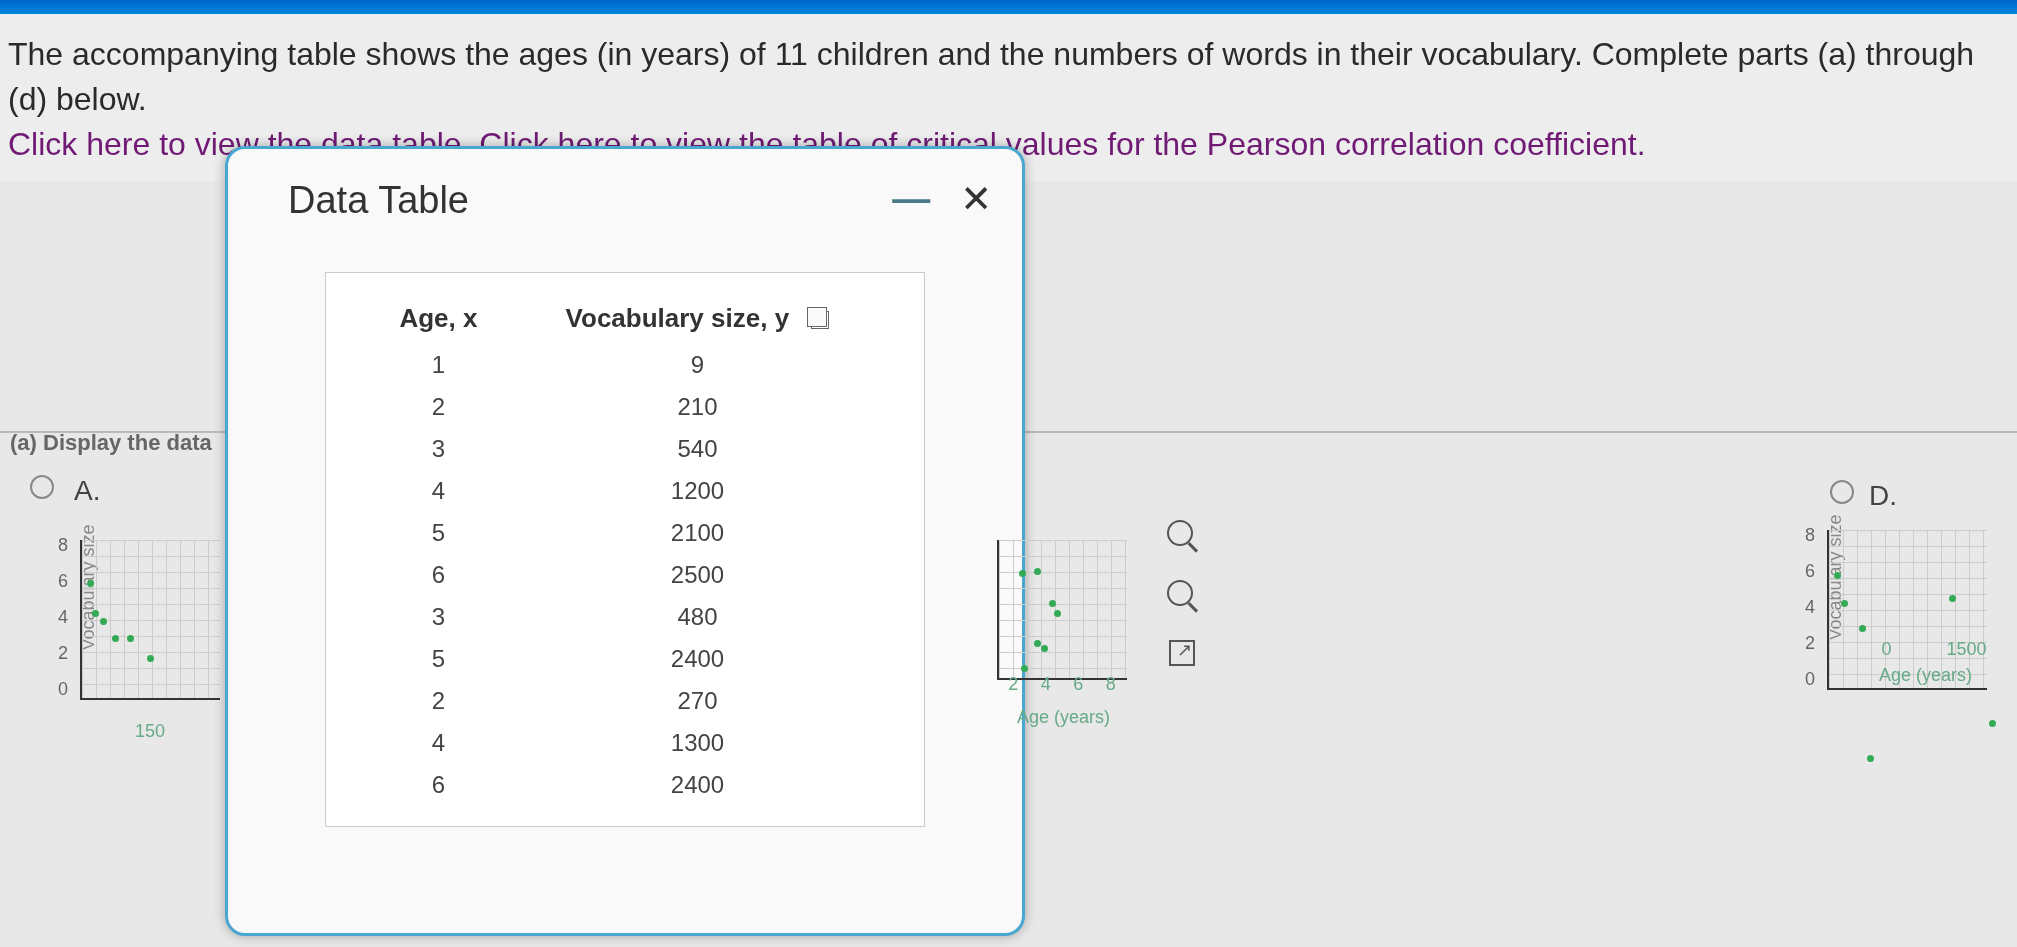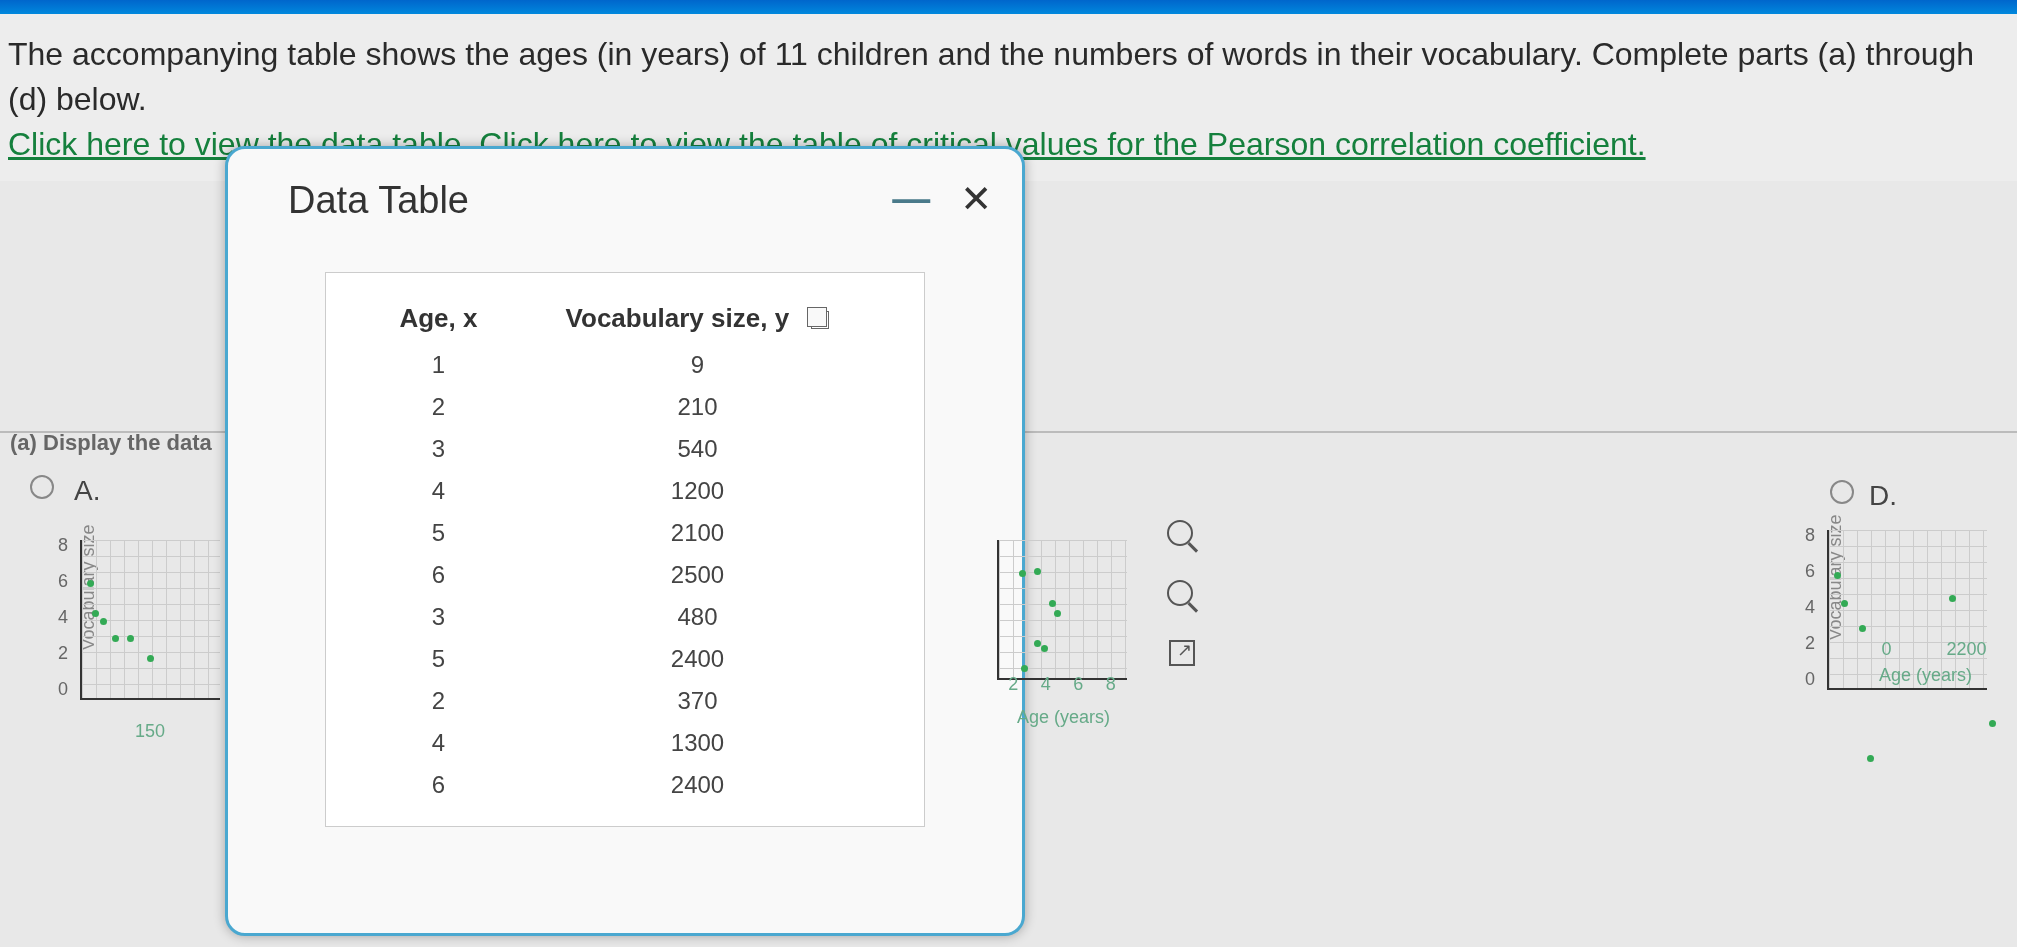--- a/index.html
+++ b/index.html
@@ -16,22 +16,21 @@
       background: linear-gradient(to bottom, #0066cc, #0088dd);
     }
     .question-area {
       background: #ededed;
       padding: 18px 10px 15px 8px;
       font-size: 32px;
       color: #2a2a2a;
       line-height: 1.4;
     }
     .link {
-      color: #15803d;
-      text-decoration: underline;
+      color: #701a75;
       cursor: pointer;
     }
     .divider-line {
       border-bottom: 2px solid #bbb;
       margin-top: 250px;
     }
     .part-label-area {
       position: absolute;
       left: 10px;
       top: 430px;
@@ -365,21 +364,21 @@
           <tr>
             <td>3</td>
             <td>480</td>
           </tr>
           <tr>
             <td>5</td>
             <td>2400</td>
           </tr>
           <tr>
             <td>2</td>
-            <td>370</td>
+            <td>270</td>
           </tr>
           <tr>
             <td>4</td>
             <td>1300</td>
           </tr>
           <tr>
             <td>6</td>
             <td>2400</td>
           </tr>
         </tbody>
@@ -430,18 +429,18 @@
     <div class="chart-grid" style="width:160px;">
       <div class="chart-point" style="left:5px; top:42px;"></div>
       <div class="chart-point" style="left:12px; top:70px;"></div>
       <div class="chart-point" style="left:120px; top:65px;"></div>
       <div class="chart-point" style="left:30px; top:95px;">
       <div class="chart-point" style="left:130px; top:95px;"></div>
       <div class="chart-point" style="left:8px; top:130px;"></div>
     </div>
     <div class="x-ticks" style="width:160px; bottom:28px;">
       <span>0</span>
-      <span>2200</span>
+      <span>1500</span>
     </div>
     <div class="x-label" style="left:50px;">Age (years)</div>
   </div>
 </div>
 
 </div>
 </body></html>

